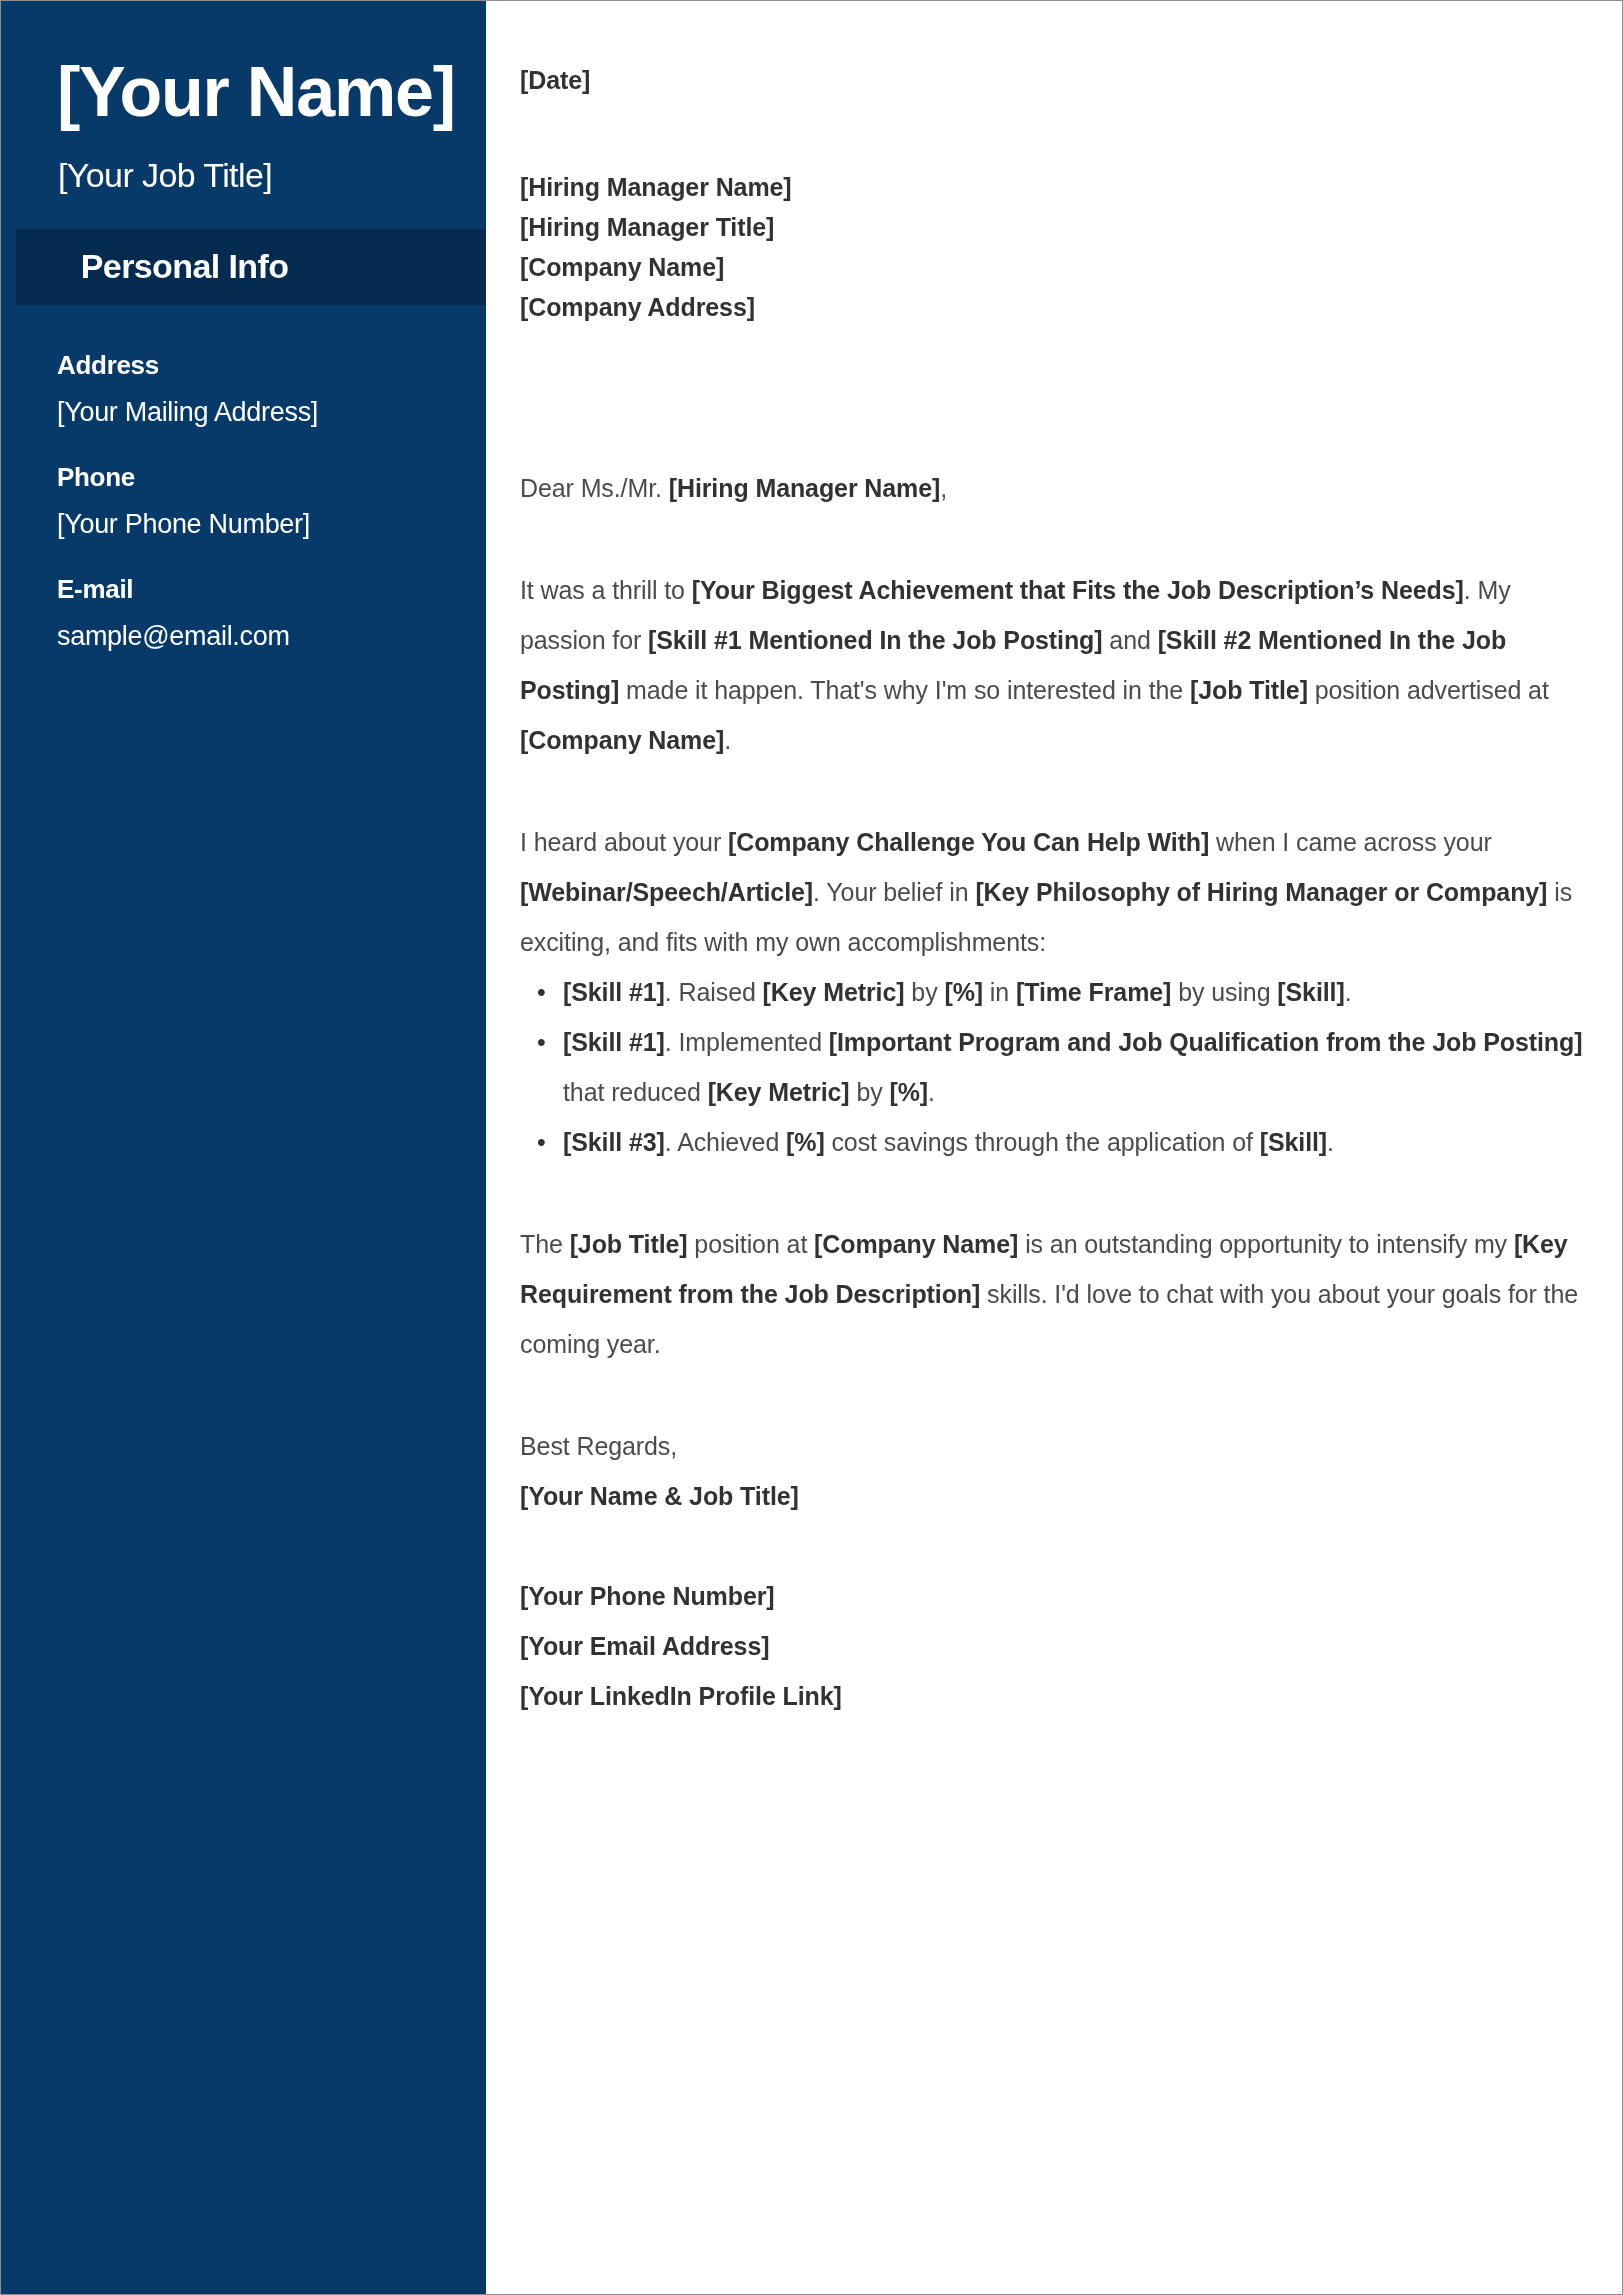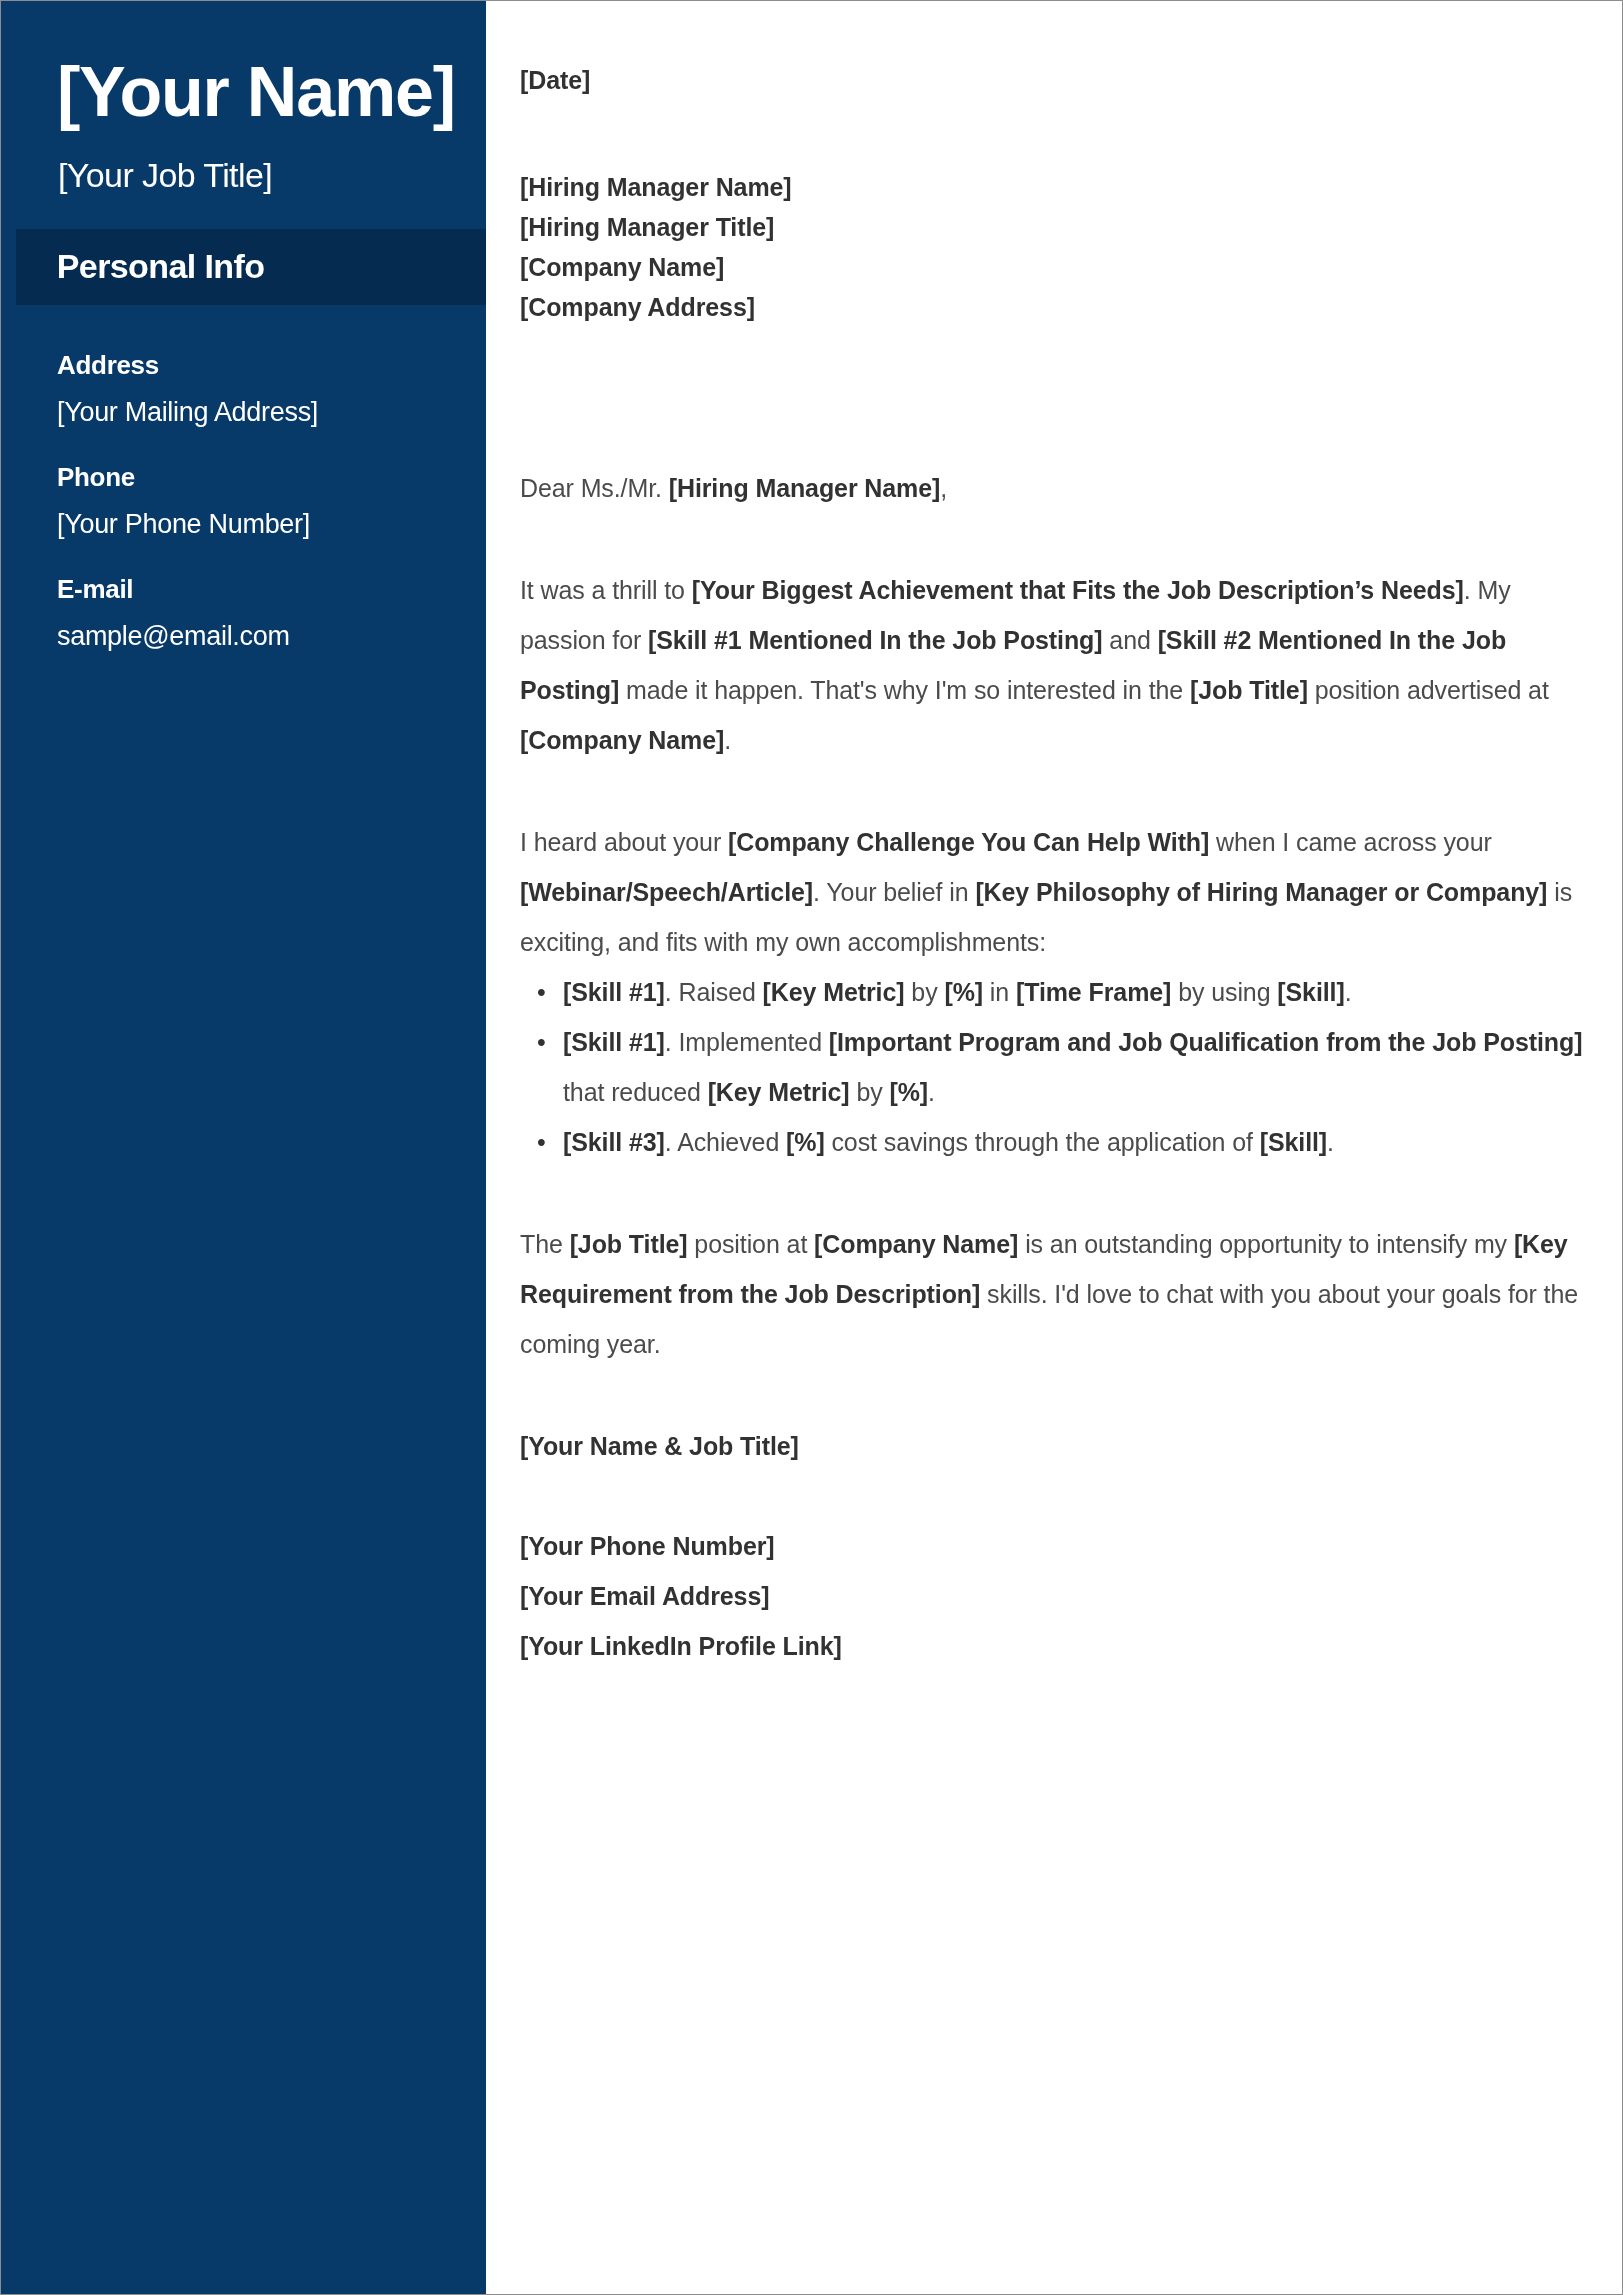--- a/index.html
+++ b/index.html
@@ -38,20 +38,21 @@
     line-height: 1.2;
     font-weight: 400;
     letter-spacing: -0.6px;
   }
   .band {
     margin: 33px 0 0 14.8px;
     height: 76px;
     background: #052c50;
     display: flex;
     align-items: center;
+    padding-left: 24px;
   }
   .band-title {
     margin-left: 41px;
     font-size: 34px;
     font-weight: 700;
     letter-spacing: -0.6px;
   }
   .fields { margin: 44px 23.6px 0 56px; }
   .field { margin-bottom: 31px; }
   .field-label {
@@ -145,20 +146,21 @@
 
     <ul class="bullets">
       <li><b>[Skill #1]</b><span>. Raised </span><b>[Key Metric]</b><span> by </span><b>[%]</b><span> in </span><b>[Time Frame]</b><span> by using </span><b>[Skill]</b><span>.</span></li>
       <li><b>[Skill #1]</b><span>. Implemented </span><b>[Important Program and Job Qualification from the Job Posting]</b><span> that reduced </span><b>[Key Metric]</b><span> by </span><b>[%]</b><span>.</span></li>
       <li><b>[Skill #3]</b><span>. Achieved </span><b>[%]</b><span> cost savings through the application of </span><b>[Skill]</b><span>.</span></li>
     </ul>
 
     <p class="para"><span>The </span><b>[Job Title]</b><span> position at </span><b>[Company Name]</b><span> is an outstanding opportunity to intensify my </span><b>[Key Requirement from the Job Description]</b><span> skills. I'd love to chat with you about your goals for the coming year.</span></p>
 
     <div class="signoff-block">
+      <p>Best Regards,</p>
       <p class="sig">[Your Name &amp; Job Title]</p>
     </div>
 
     <div class="contact">
       <p>[Your Phone Number]</p>
       <p>[Your Email Address]</p>
       <p>[Your LinkedIn Profile Link]</p>
     </div>
   </main>
 

